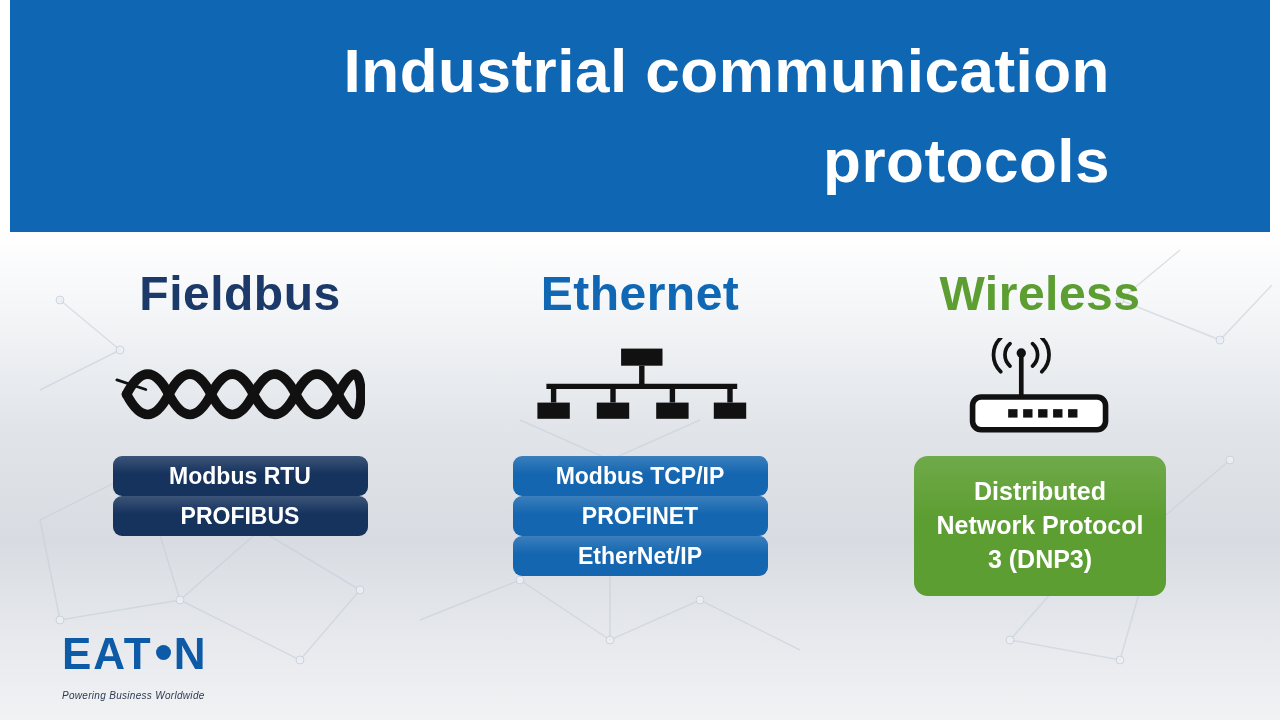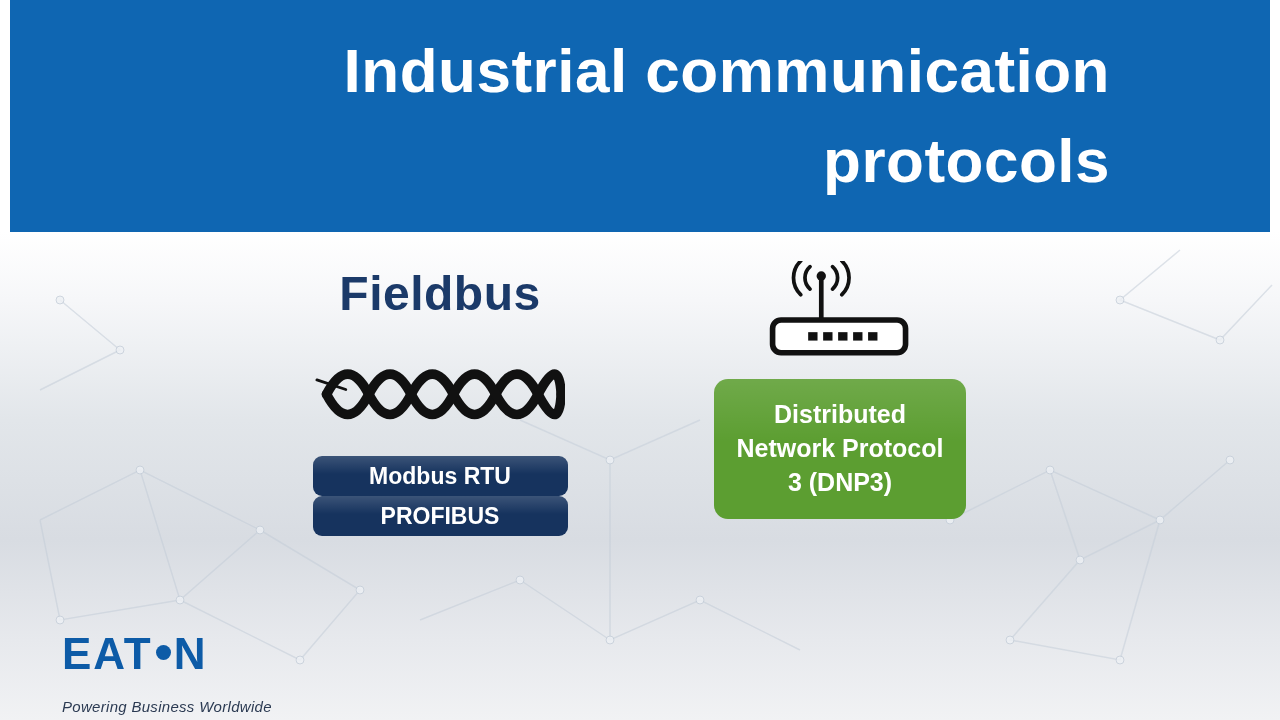--- a/index.html
+++ b/index.html
@@ -43,21 +43,21 @@
     color:#ffffff;font-size:25px;font-weight:700;line-height:1.35;
     display:flex;align-items:center;justify-content:center;text-align:center;
     padding:8px 18px;
   }
   .logo{position:absolute;left:62px;top:632px;z-index:3;}
   .brand{color:var(--eaton-blue);font-size:44px;font-weight:700;letter-spacing:2px;line-height:1;}
   .brand .dot{
     display:inline-block;width:15px;height:15px;border-radius:50%;
     background:var(--eaton-blue);vertical-align:9px;margin:0 3px;
   }
-  .tagline{color:#2b3a52;font-size:15px;font-style:italic;margin-top:22px;letter-spacing:0.3px;}
+  .tagline{color:#2b3a52;font-size:10px;font-style:italic;margin-top:14px;letter-spacing:0.3px;}
 </style>
 </head>
 <body>
 
 <div class="slide">
 
   <svg class="mesh" viewBox="0 0 1280 720">
     <g stroke="#c4cdd8" opacity="0.55" fill="none" stroke-width="1.5">
       <path d="M40 520 L140 470 L260 530 L180 600 L60 620 L40 520"></path>
       <path d="M140 470 L180 600 M260 530 L360 590 L300 660 L180 600"></path>
@@ -114,22 +114,41 @@
         <svg width="250" height="77" viewBox="0 0 260 80" fill="none">
           <path d="M2 30 L32 40" stroke="#111111" stroke-width="3" stroke-linecap="round"></path>
           <path d="M12 45 Q 34 3 56 45 T 100 45 T 144 45 T 188 45 T 232 45 T 256 45" stroke="#111111" stroke-width="10" stroke-linecap="round"></path>
           <path d="M12 45 Q 34 87 56 45 T 100 45 T 144 45 T 188 45 T 232 45 T 256 45" stroke="#111111" stroke-width="10" stroke-linecap="round"></path>
         </svg>
       </div>
       <div class="pill navy">Modbus RTU</div>
       <div class="pill navy">PROFIBUS</div>
     </section>
 
+    <section class="col">
+      <h2 class="h-ethernet">Ethernet</h2>
+      <div class="icon">
+        <svg width="216" height="90" viewBox="0 0 240 100" fill="none">
+          <rect x="99" y="4" width="46" height="19" fill="#111111"></rect>
+          <path d="M122 23 L122 46" stroke="#111111" stroke-width="6"></path>
+          <path d="M16 46 L228 46" stroke="#111111" stroke-width="6"></path>
+          <path d="M24 46 L24 64 M90 46 L90 64 M156 46 L156 64 M220 46 L220 64" stroke="#111111" stroke-width="6"></path>
+          <rect x="6" y="64" width="36" height="18" fill="#111111"></rect>
+          <rect x="72" y="64" width="36" height="18" fill="#111111"></rect>
+          <rect x="138" y="64" width="36" height="18" fill="#111111"></rect>
+          <rect x="202" y="64" width="36" height="18" fill="#111111"></rect>
+        </svg>
+      </div>
+      <div class="pill blue">Modbus TCP/IP</div>
+      <div class="pill blue">PROFINET</div>
+      <div class="pill blue">EtherNet/IP</div>
+    </section>
 
     <section class="col">
+      <h2 class="h-wireless">Wireless</h2>
       <div class="icon">
         <svg width="150" height="103" viewBox="0 0 160 110" fill="none">
           <path d="M48 6 a 16 16 0 0 0 0 24" stroke="#111111" stroke-width="4" stroke-linecap="round"></path>
           <path d="M38 0 a 25 25 0 0 0 0 36" stroke="#111111" stroke-width="4" stroke-linecap="round"></path>
           <path d="M72 6 a 16 16 0 0 1 0 24" stroke="#111111" stroke-width="4" stroke-linecap="round"></path>
           <path d="M82 0 a 25 25 0 0 1 0 36" stroke="#111111" stroke-width="4" stroke-linecap="round"></path>
           <circle cx="60" cy="16" r="5" fill="#111111"></circle>
           <path d="M60 20 L60 64" stroke="#111111" stroke-width="5"></path>
           <rect x="8" y="63" width="142" height="35" rx="9" stroke="#111111" stroke-width="6" fill="#ffffff"></rect>
           <rect x="46" y="76" width="10" height="9" fill="#111111"></rect>

